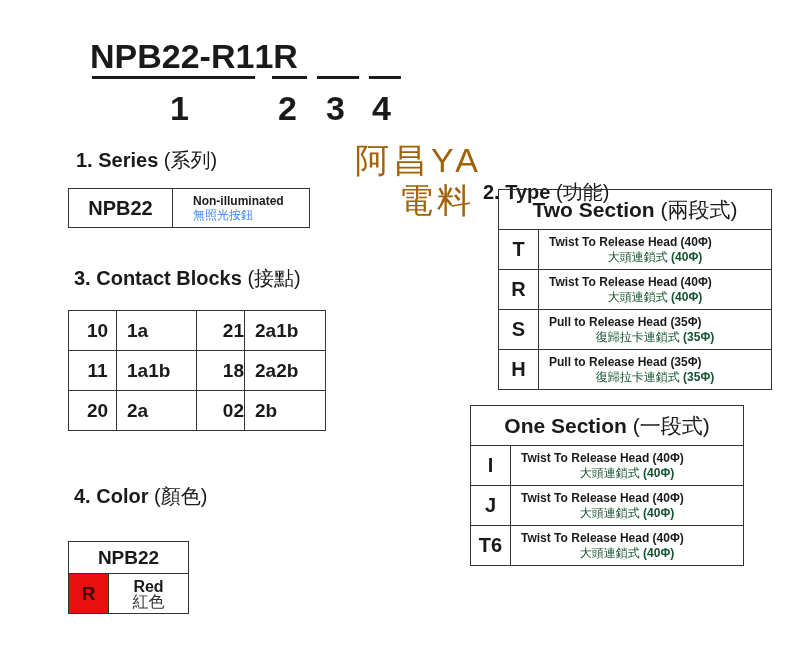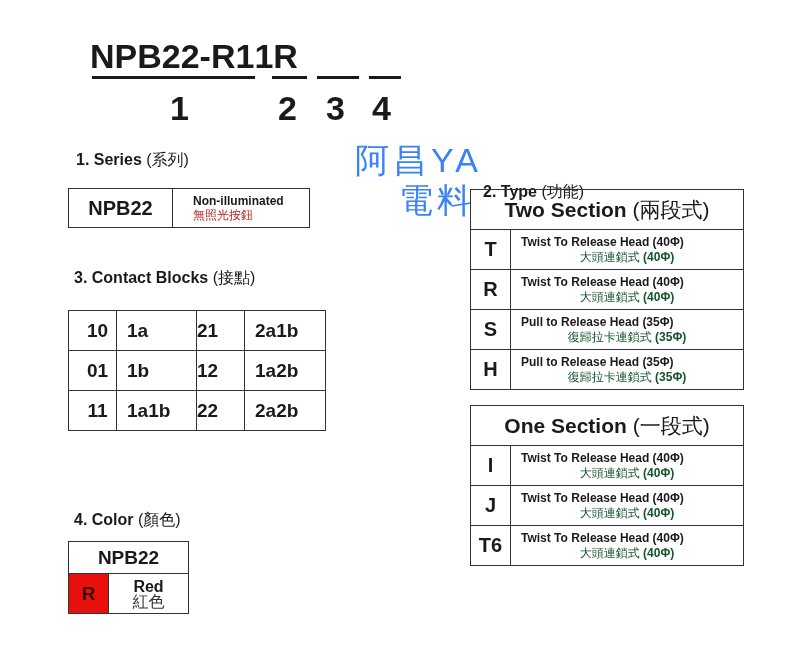--- a/index.html
+++ b/index.html
@@ -6,59 +6,59 @@
     html, body { width: 800px; height: 646px; background: #ffffff; overflow: hidden; }
     body { position: relative; font-family: "Liberation Sans", "DejaVu Sans", sans-serif; color: #1a1a1a; }
     .abs { position: absolute; }
 
     
     .code { top: 30px; left: 90px; font-size: 34px; font-weight: bold; letter-spacing: 0px; line-height: 52px; white-space: nowrap; }
     .code span { display: inline-block; }
     .u1 { position: absolute; height: 3px; background: #1a1a1a; top: 76px; }
     .num { font-size: 34px; font-weight: bold; top: 88px; line-height: 40px; }
 
-    .heading { font-size: 16px; font-weight: bold; white-space: nowrap; line-height: 32px; }
+    .heading { font-size: 20px; font-weight: bold; white-space: nowrap; line-height: 32px; }
     .heading .zh { font-weight: normal; }
 
     table { border-collapse: collapse; }
     td { border: 1.5px solid #333; }
 
     
     .series-table { top: 188px; left: 68px; width: 242px; height: 40px; }
     .series-table td.code-cell { width: 104px; font-size: 20px; font-weight: bold; text-align: center; }
     .series-table td.desc { font-size: 12px; line-height: 14px; padding: 2px 20px; }
     .desc .en { font-weight: bold; display: block; }
-    .desc .zh { display: block; color: #b91c1c; }
+    .desc .zh { display: block; color: #3b82f6; }
 
     
     .contact-table { top: 310px; left: 68px; width: 258px; }
     .contact-table td { height: 40px; font-size: 19px; font-weight: bold; padding-left: 10px; }
     .contact-table td.c0 { width: 48px; text-align: center; }
     .contact-table td.c1 { width: 80px; }
-    .contact-table td.c2 { width: 48px; text-align: left; padding-left: 0; }
+    .contact-table td.c2 { width: 48px; text-align: right; padding-left: 0; }
 
     
     .color-table { top: 541px; left: 68px; width: 121px; }
     .color-table td.hdr { height: 32px; text-align: center; font-size: 19px; font-weight: bold; }
     .color-table td.swatch { width: 40px; height: 40px; background: #e8100c; text-align: center; font-size: 19px; font-weight: bold; color: #3a0a08; }
     .color-table td.cname { text-align: center; font-size: 16px; line-height: 15px; }
     .cname .en { font-weight: bold; display: block; }
     .cname .zh { display: block; color: #333; }
 
     
     .type-table { left: 470px; width: 274px; }
     .type-table td.title { height: 40px; text-align: center; font-size: 21px; font-weight: bold; }
     .type-table td.title .zh { font-weight: normal; }
     .type-table td.key { width: 40px; height: 40px; text-align: center; font-size: 20px; font-weight: bold; }
     .type-table td.opt { font-size: 12px; line-height: 15px; padding: 2px 10px; }
     .opt .en { font-weight: bold; display: block; }
     .opt .zh { display: block; color: #14532d; text-align: center; }
     .opt .zh b { font-weight: bold; }
 
-    .watermark { top: 140px; left: 355px; font-size: 34px; color: #3b82f6; line-height: 40px; white-space: nowrap; letter-spacing: 4px; }
+    .watermark { top: 140px; left: 355px; font-size: 34px; color: #a16207; line-height: 40px; white-space: nowrap; letter-spacing: 4px; }
   </style>
 </head>
 <body>
 
 <div class="abs watermark">
   <div>阿昌YA</div>
   <div style="padding-left:44px;">電料</div>
 </div>
 
 <div class="abs code">
@@ -94,35 +94,35 @@
 </div>
 <table class="abs contact-table">
   <tbody>
       <tr>
     <td class="c0">10</td>
     <td class="c1">1a</td>
     <td class="c2">21</td>
     <td>2a1b</td>
   </tr>
   <tr>
-    <td class="c0">01</td>
-    <td class="c1">1b</td>
-    <td class="c2">12</td>
-    <td>1a2b</td>
-  </tr>
-  <tr>
     <td class="c0">11</td>
     <td class="c1">1a1b</td>
-    <td class="c2">22</td>
+    <td class="c2">18</td>
     <td>2a2b</td>
   </tr>
-</tbody>
-  </table>
-
-<div class="abs heading" style="top:504px;left:74px;text-align:right;">
+  <tr>
+    <td class="c0">20</td>
+    <td class="c1">2a</td>
+    <td class="c2">02</td>
+    <td>2b</td>
+  </tr>
+</tbody>
+  </table>
+
+<div class="abs heading" style="top:480px;left:74px;text-align:right;">
   <span>4. Color </span><span class="zh">(顏色)</span>
 </div>
 <table class="abs color-table">
   <tbody>
       <tr>
     <td class="hdr" colspan="2">NPB22</td>
   </tr>
   <tr>
     <td class="swatch">R</td>
     <td class="cname">
@@ -130,21 +130,21 @@
       <span class="zh">紅色</span>
     </td>
   </tr>
 </tbody>
   </table>
 
 <div class="abs heading" style="top:150px;left:483px;margin-top:26px;">
   <span>2. Type </span><span class="zh">(功能)</span>
 </div>
 
-<table class="abs type-table" style="top:189px;">
+<table class="abs type-table" style="top:189px;margin-left:28px;">
   <tbody>
       <tr>
     <td class="title" colspan="2">
       <span>Two Section </span><span class="zh">(兩段式)</span>
     </td>
   </tr>
   <tr>
     <td class="key">T</td>
     <td class="opt">
       <span class="en">Twist To Release Head (40Φ)</span>

